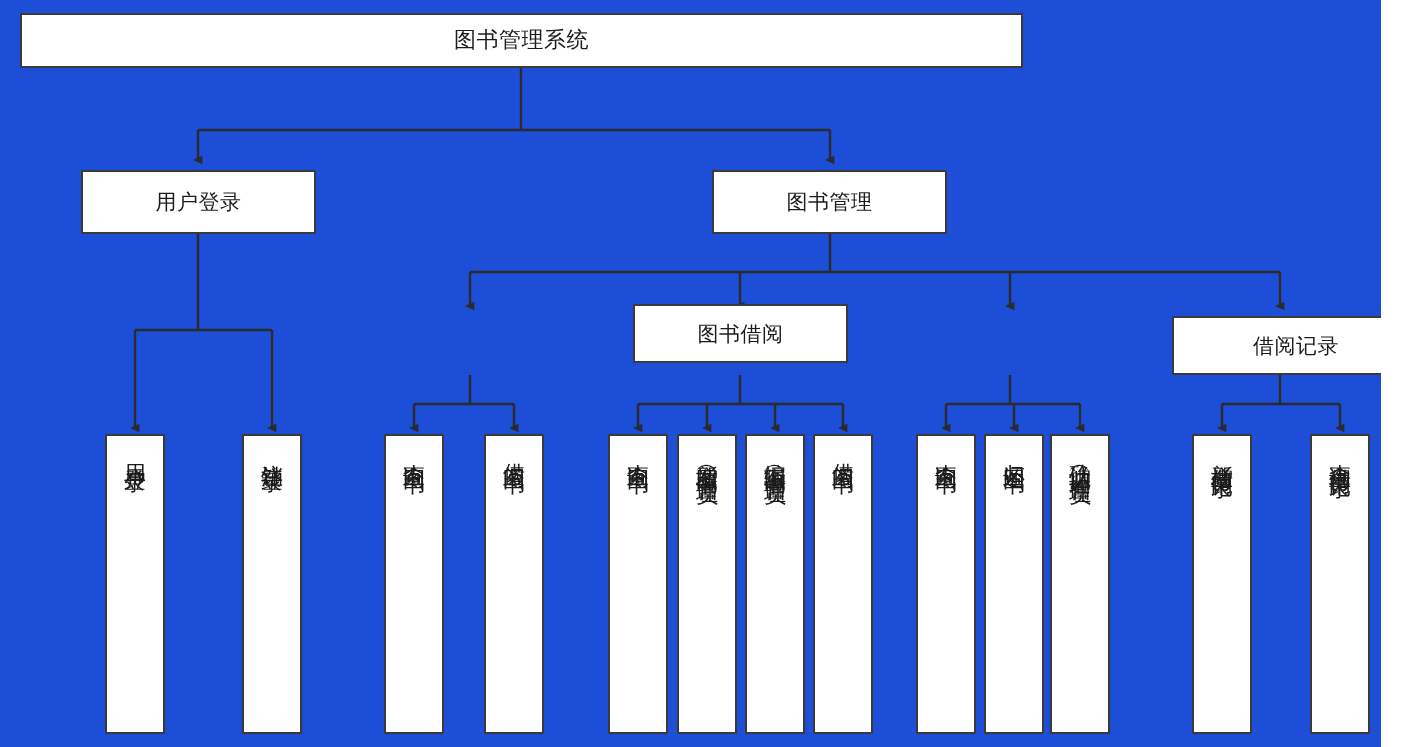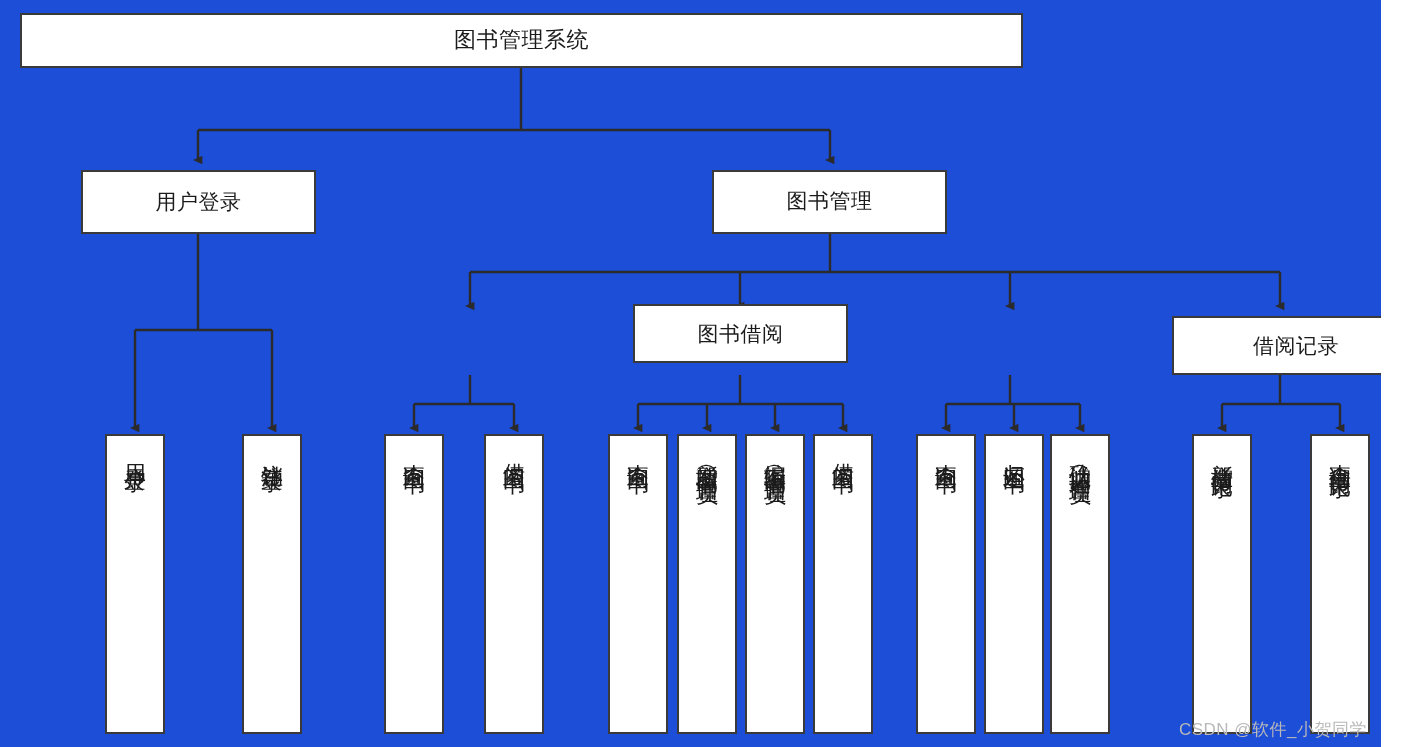--- a/index.html
+++ b/index.html
@@ -123,21 +123,21 @@
     </g>
   </svg>
 
   <div class="node horiz root" style="left:20px; top:13px; width:1003px; height:55px;">
     <span class="lbl">图书管理系统</span>
   </div>
 
   <div class="node horiz" style="left:81px; top:170px; width:235px; height:64px;">
     <span class="lbl">用户登录</span>
   </div>
-  <div class="node horiz" style="left:712px; top:170px; width:235px; height:64px;font-family:Liberation Serif, serif;">
+  <div class="node horiz" style="left:712px; top:170px; width:235px; height:64px;">
     <span class="lbl">图书管理</span>
   </div>
 
   <div class="node horiz" style="left:633px; top:304px; width:215px; height:59px;">
     <span class="lbl">图书借阅</span>
   </div>
   <div class="node horiz" style="left:1172px; top:316px; width:216px; height:59px;padding-left:32px;">
     <span class="lbl">借阅记录</span>
   </div>
 
@@ -178,14 +178,13 @@
     <span class="lbl">确认归还（管理员）</span>
   </div>
 
   <div class="node vert" style="left:1192px; top:434px; width:60px; height:300px;">
     <span class="lbl">新增借阅记录</span>
   </div>
   <div class="node vert" style="left:1310px; top:434px; width:60px; height:300px;">
     <span class="lbl">查询借阅记录</span>
   </div>
 
-  <div id="watermark">CSDN @软件_小贺同学</div>
 </div>
 
 </body></html>

